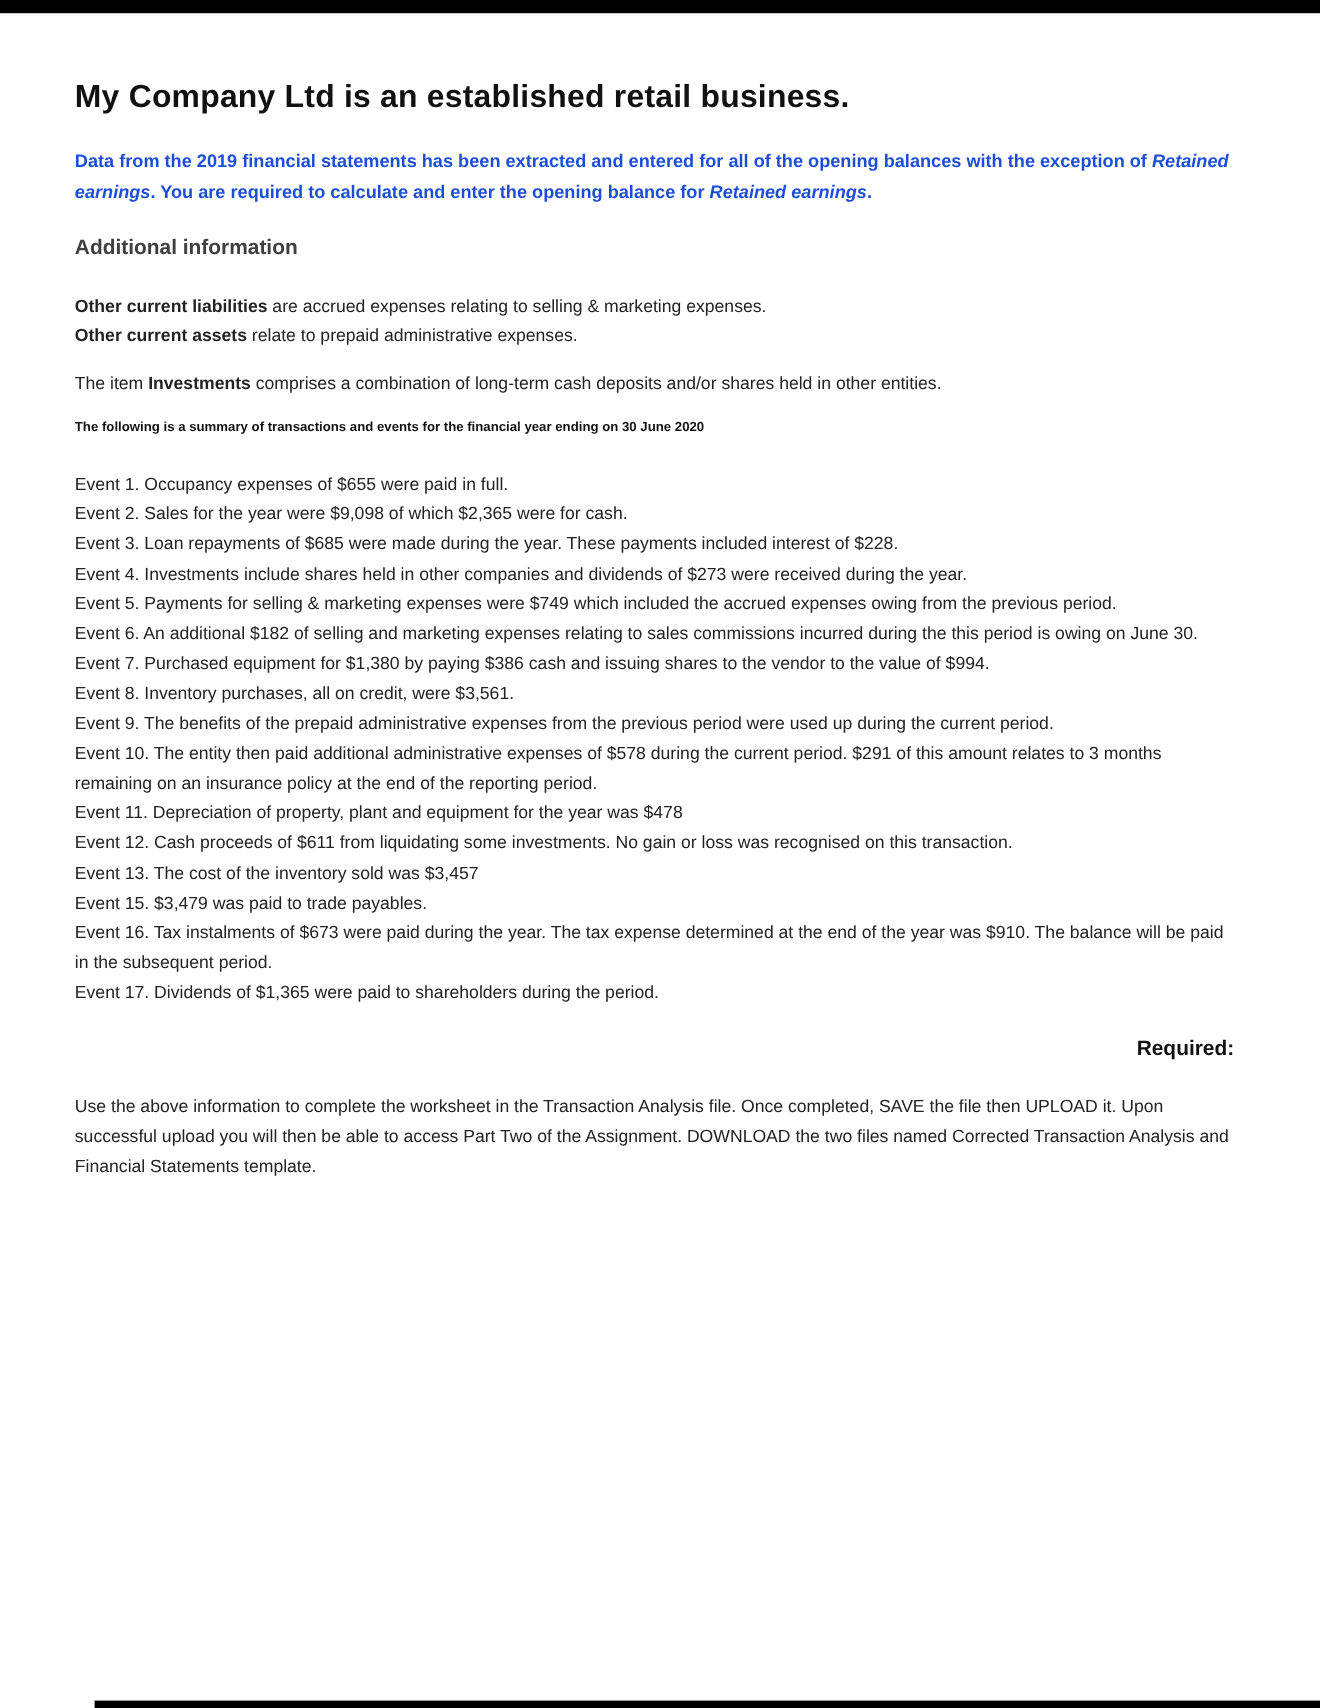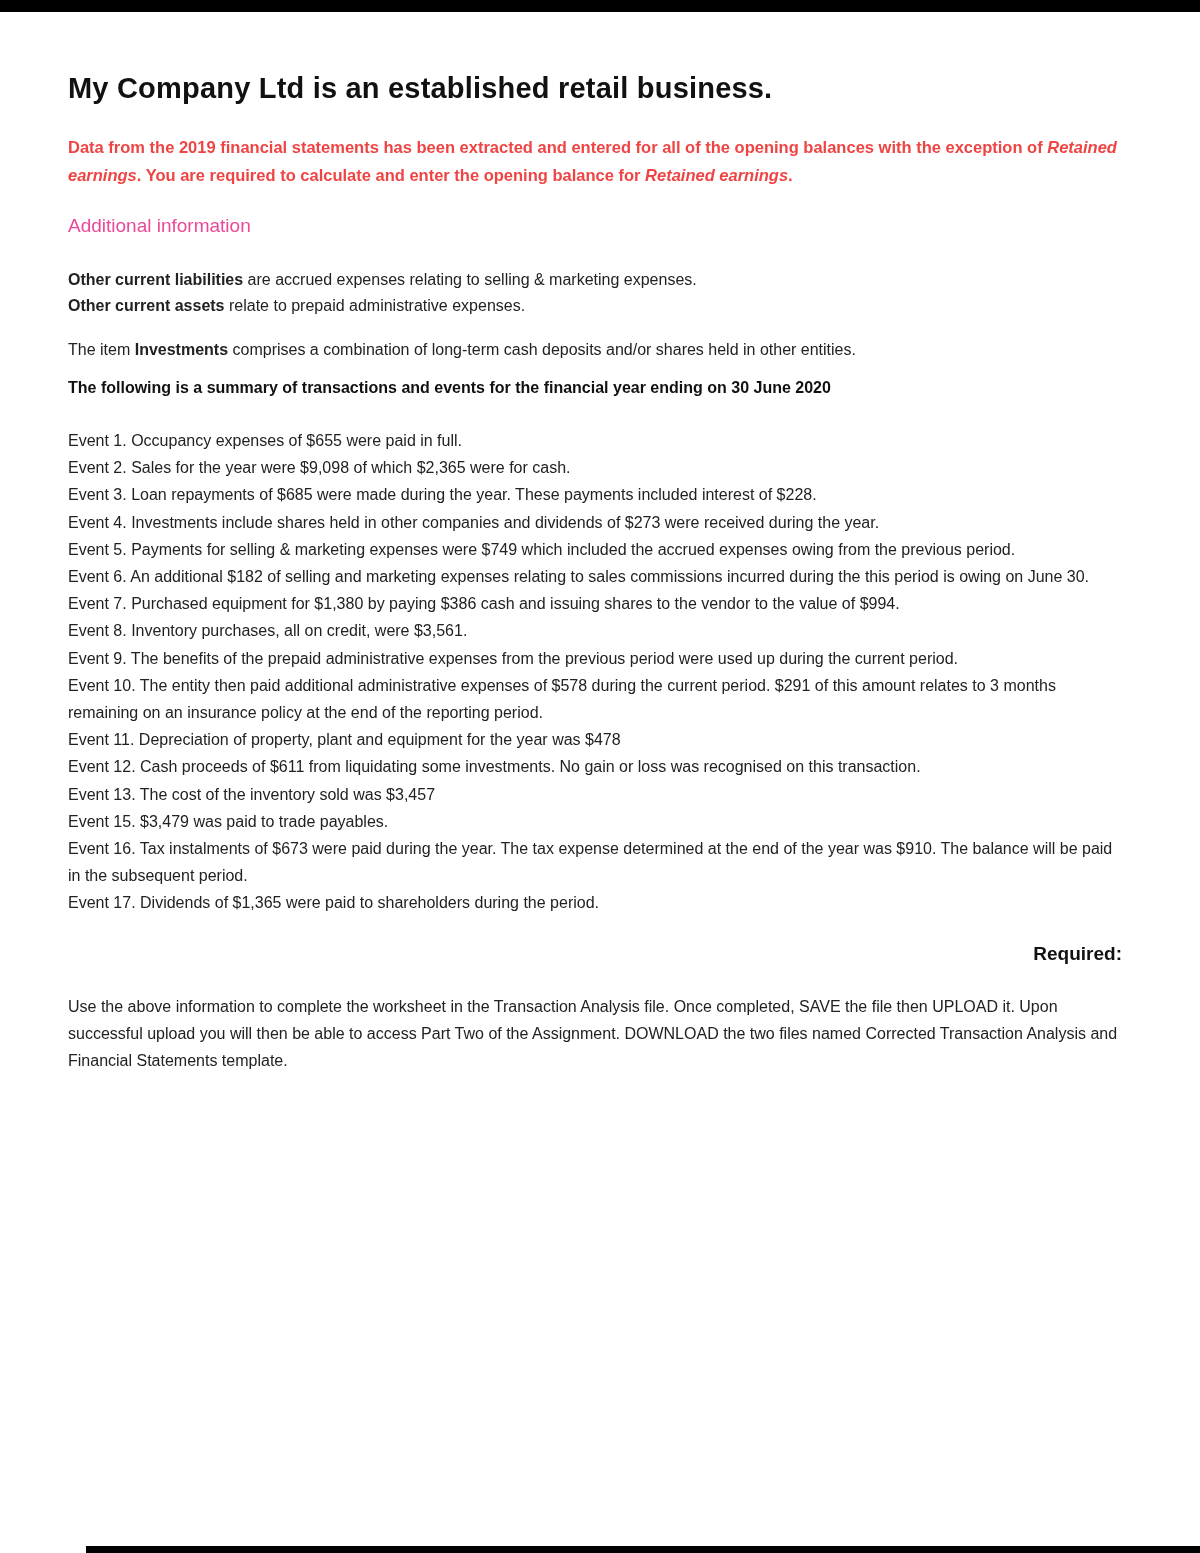--- a/index.html
+++ b/index.html
@@ -39,49 +39,49 @@
     font-weight: 700;
     color: #111111;
     margin: 0 0 28px 0;
     letter-spacing: 0.2px;
   }
   p.intro {
     font-size: 16.5px;
     font-weight: 700;
     line-height: 28px;
     margin: 0 0 26px 0;
-    color: #ef4444;
+    color: #1d4ed8;
   }
   p.intro em {
     font-style: italic;
     font-weight: 700;
   }
   h2.section-heading {
     font-size: 19px;
-    font-weight: 400;
-    color: #ec4899;
+    font-weight: 700;
+    color: #404040;
     margin: 0 0 30px 0;
   }
   p.body-line {
     font-size: 16px;
     line-height: 26px;
     margin: 0;
     color: #222222;
   }
   .info-block {
     margin: 0 0 18px 0;
   }
   p.investments-line {
     font-size: 16px;
     line-height: 26px;
     margin: 0 0 12px 0;
     color: #222222;
   }
   p.summary-heading {
-    font-size: 16px;
+    font-size: 12px;
     font-weight: 700;
     line-height: 26px;
     margin: 0 0 26px 0;
     color: #111111;
   }
   .events {
     margin: 0 0 14px 0;
   }
   .events p {
     font-size: 16px;

